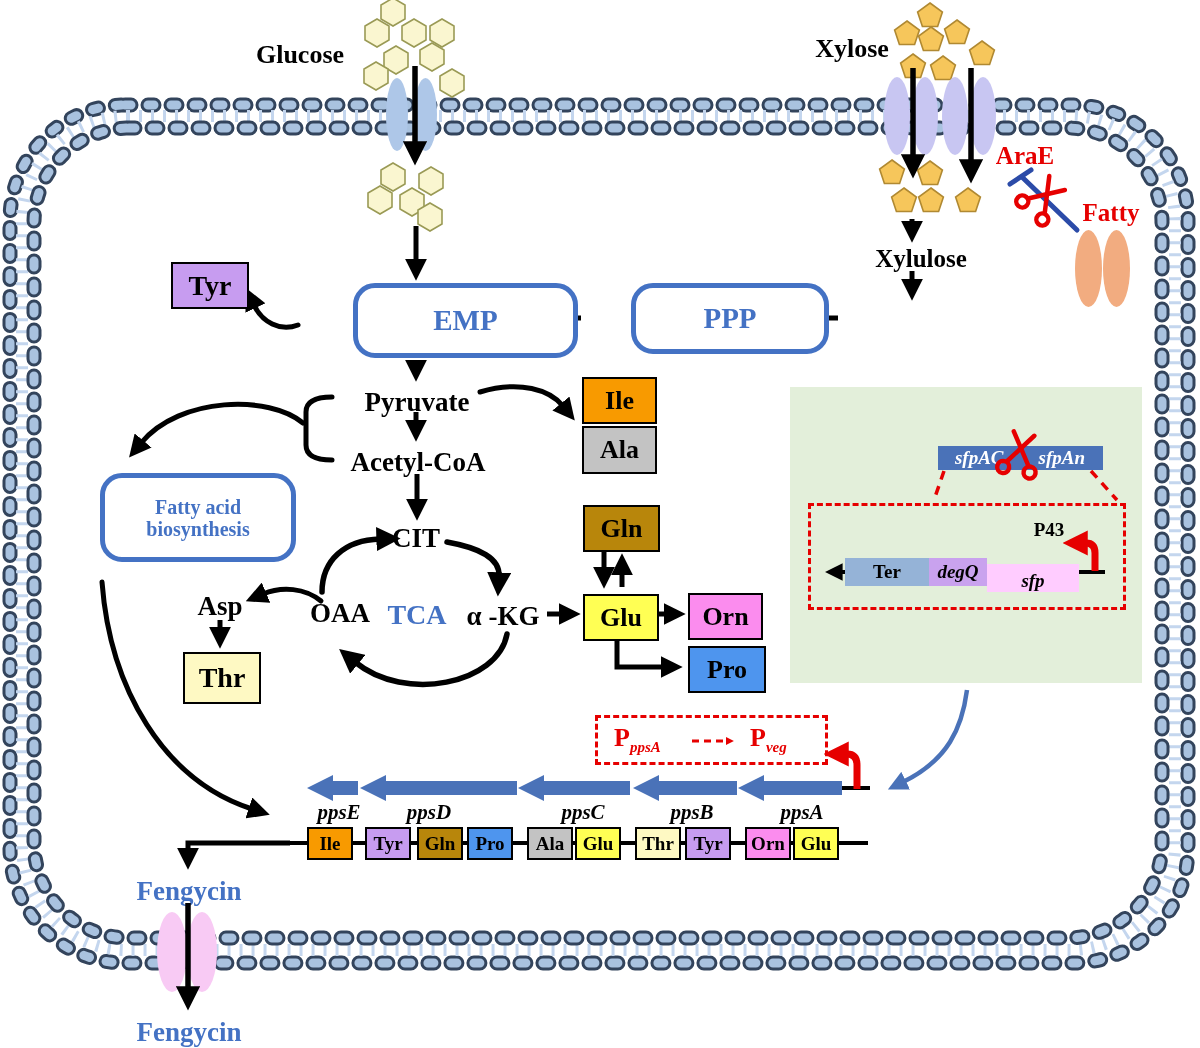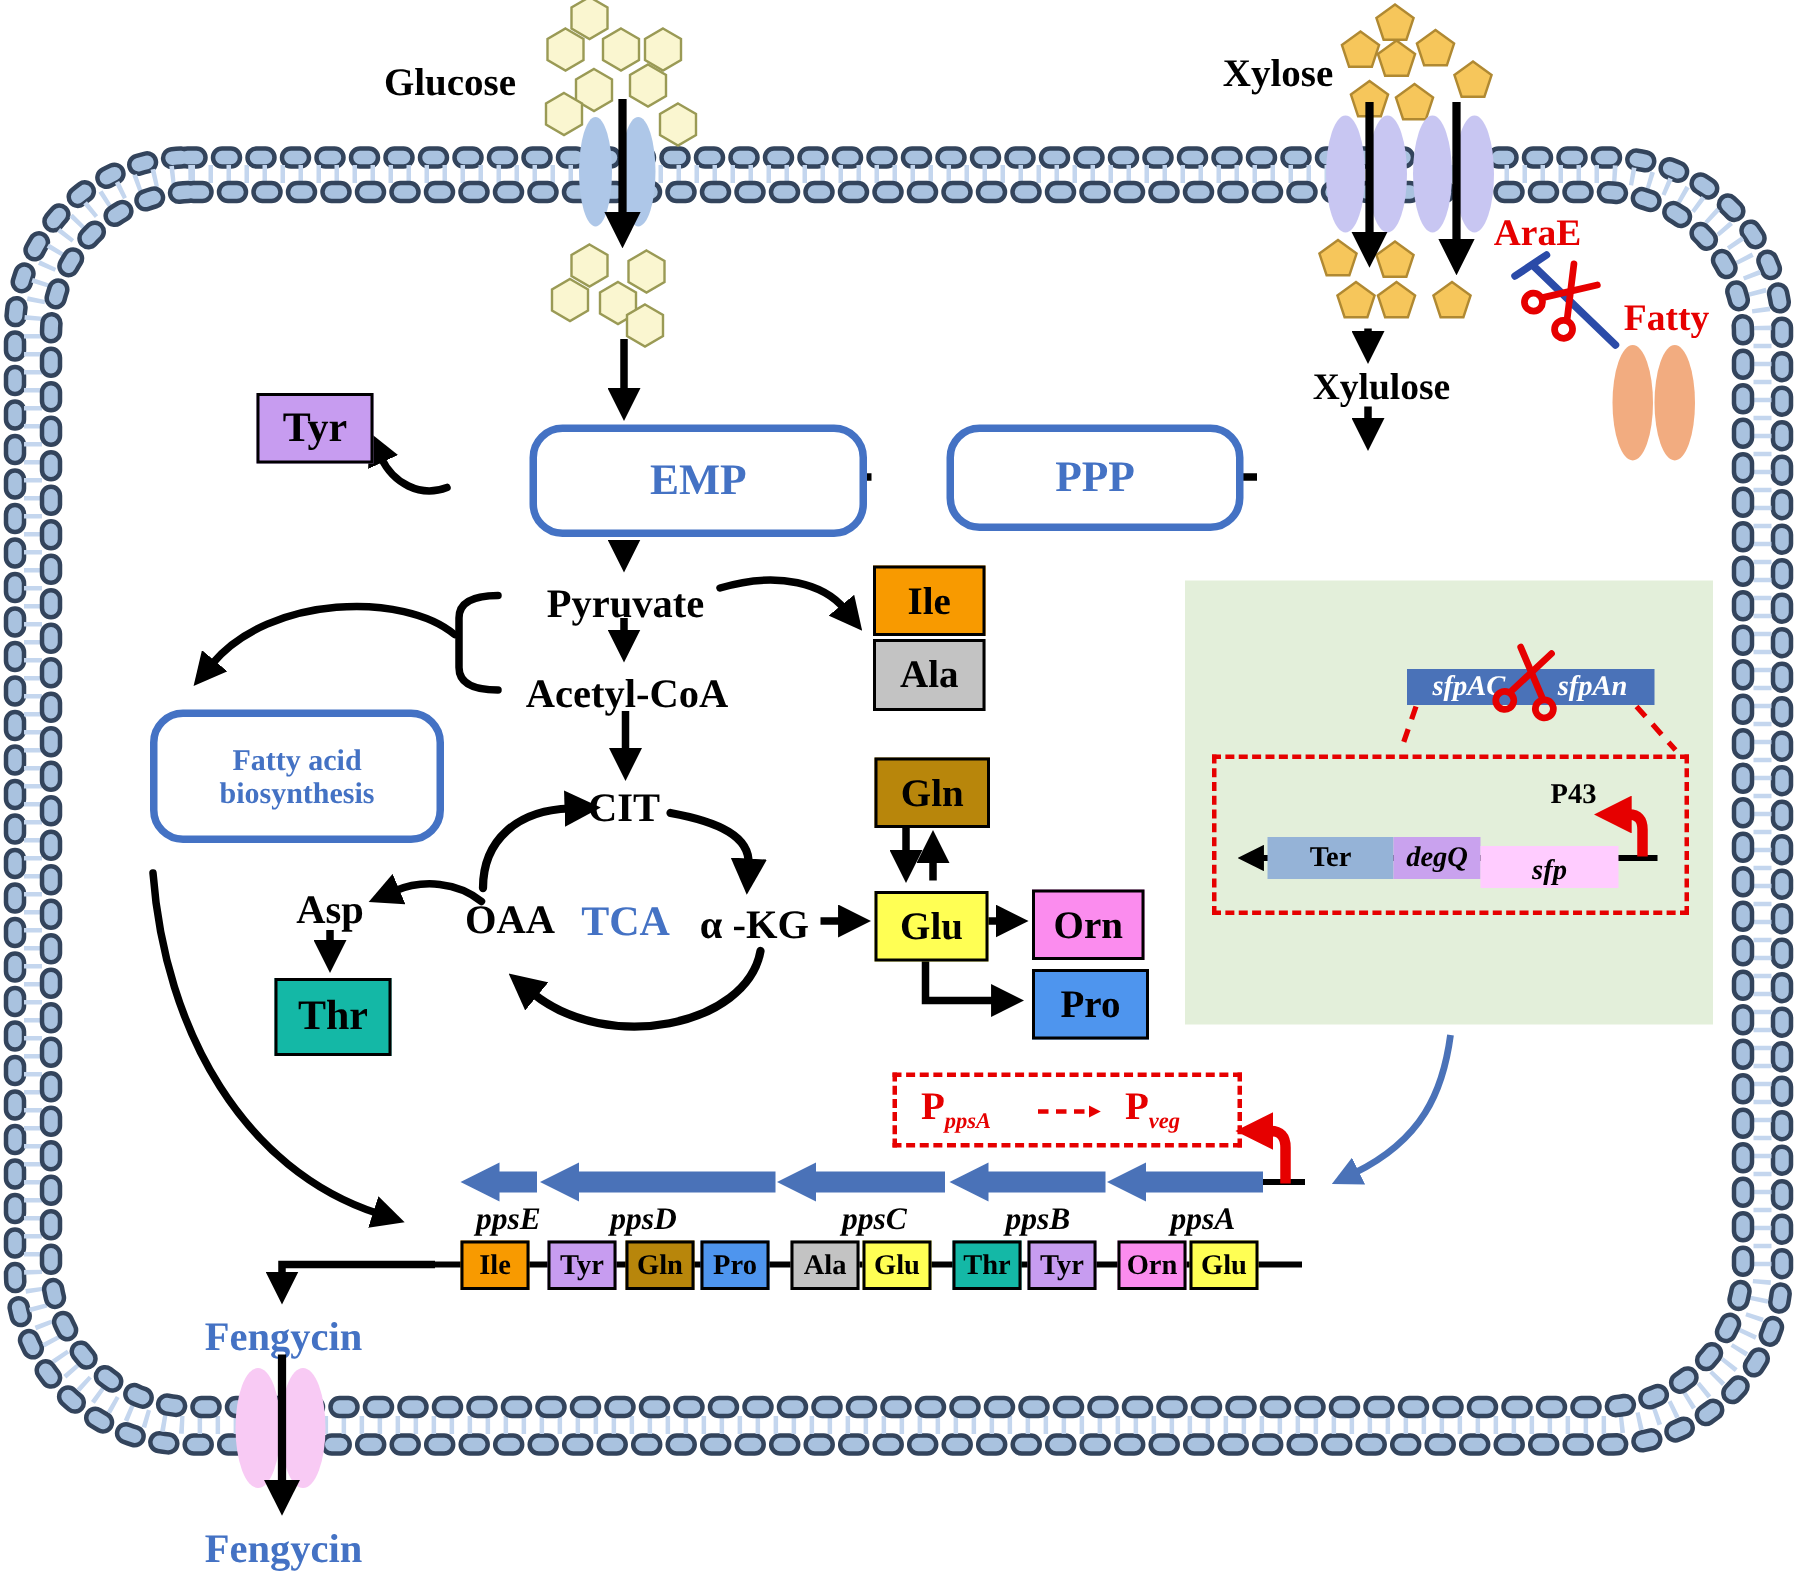--- a/index.html
+++ b/index.html
@@ -15,21 +15,21 @@
   .box{border:2px solid #000;display:flex;align-items:center;justify-content:center;
        font-weight:bold;color:#000;}
   .bluebox{border:5px solid #4472c4;border-radius:22px;background:#fff;color:#4472c4;
        display:flex;flex-direction:column;align-items:center;justify-content:center;
        font-weight:bold;line-height:1.1;margin-left:48px;}
   .ellipse{border-radius:50%;}
   .aa{border:2px solid #000;display:flex;align-items:center;justify-content:center;
       font-weight:bold;font-size:19px;width:46px;height:33px;box-sizing:border-box;}
   .c-ile{background:#f89a00;} .c-tyr{background:#c79cf0;} .c-gln{background:#b8860b;}
   .c-pro{background:#4e95ee;} .c-ala{background:#c3c3c3;} .c-glu{background:#ffff54;}
-  .c-thr{background:#14b8a6;justify-content:center;} .c-orn{background:#fb8cee;}
+  .c-thr{background:#fef9c3;justify-content:center;} .c-orn{background:#fb8cee;}
   .dashedred{border:3px dashed #e60000;background:transparent;}
   .genelbl{font-style:italic;font-weight:bold;font-size:21px;text-align:center;white-space:nowrap;}
   .construct{display:flex;align-items:center;justify-content:center;font-weight:bold;
       font-size:19px;height:28px;box-sizing:border-box;}
   .pp{font-weight:bold;color:#e60000;font-size:26px;line-height:1;}
   .pp sub{font-size:15px;font-style:italic;}
   #sfp-bar{background:#4a72b8;display:flex;align-items:center;color:#fff;
       font-weight:bold;font-style:italic;font-size:19px;}
   #sfp-bar span{flex:1;text-align:center;}
 </style>

